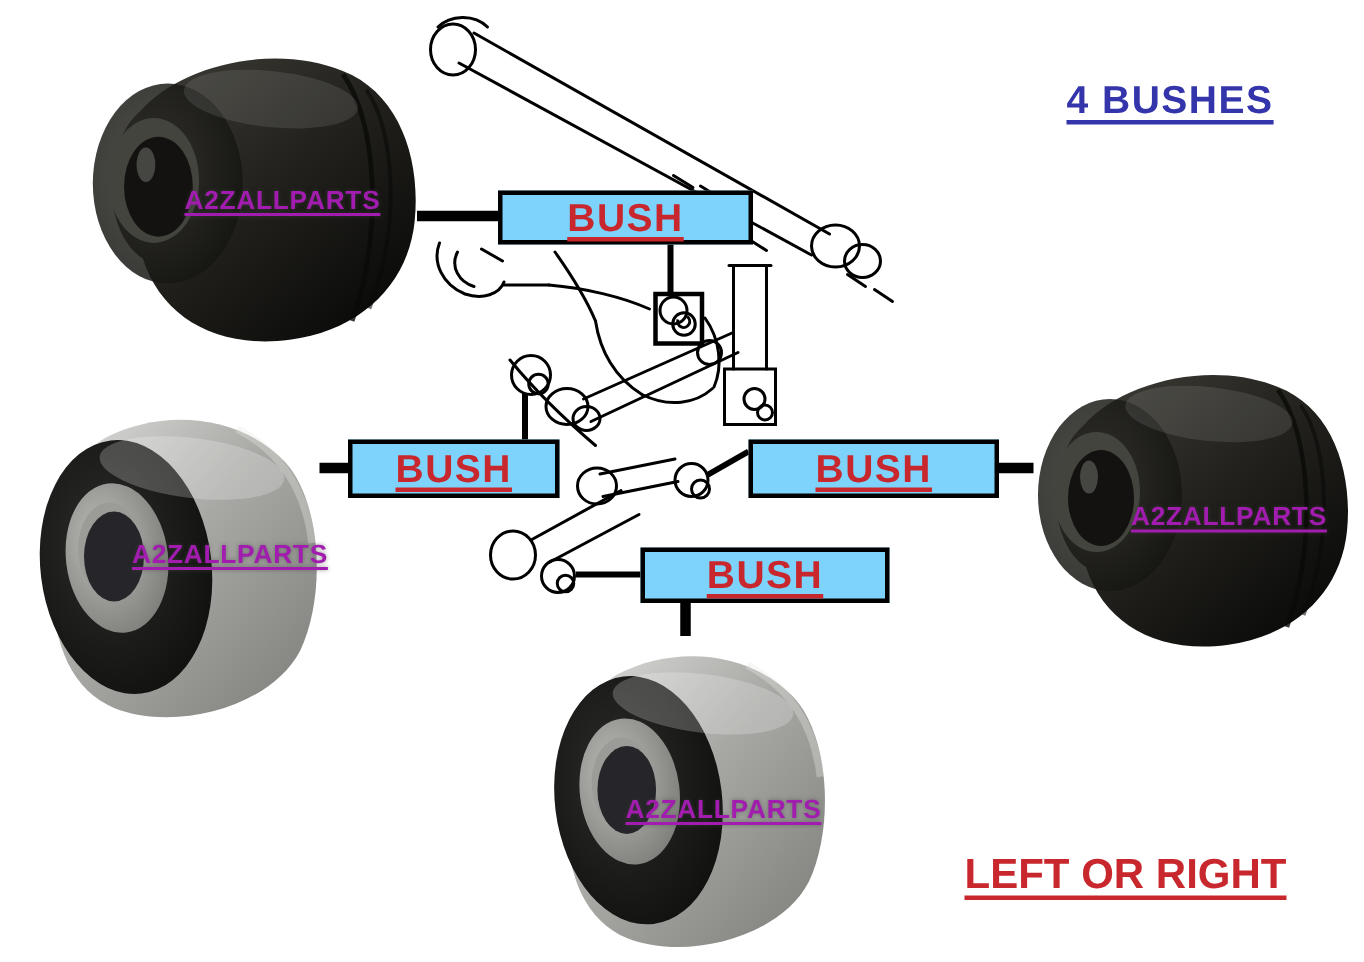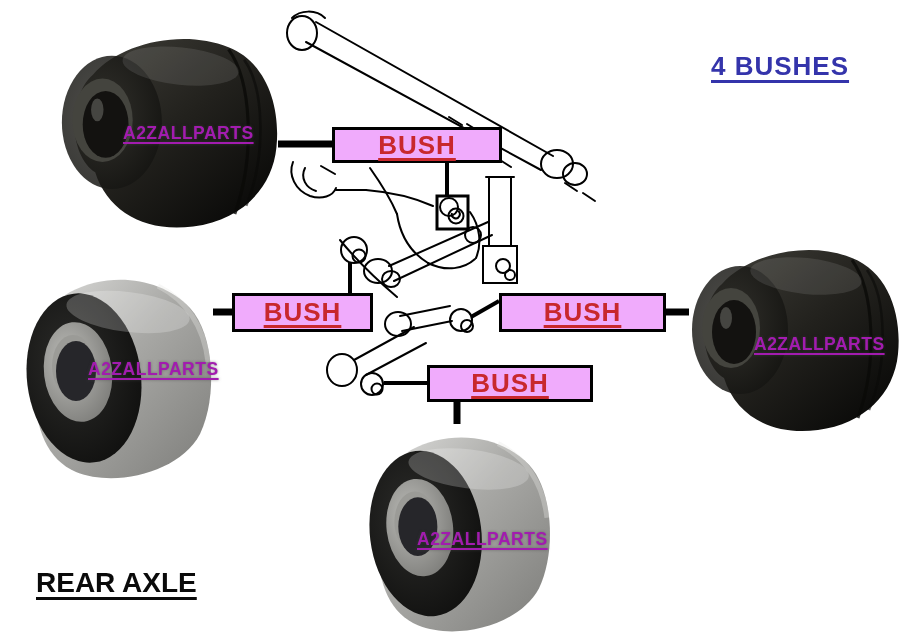--- a/index.html
+++ b/index.html
@@ -3,21 +3,21 @@
 <meta charset="utf-8">
 <style>
   html,body{margin:0;padding:0;background:#ffffff;}
   .stage{
     position:relative;width:909px;height:641px;background:#ffffff;overflow:hidden;
     font-family:"Liberation Sans", sans-serif;
   }
   .photo{position:absolute;}
   .overlay{position:absolute;left:0;top:0;width:909px;height:641px;pointer-events:none;}
   .callout{
-    position:absolute;box-sizing:border-box;background:#f0abfc;border:3px solid #000000;
+    position:absolute;box-sizing:border-box;background:#7dd3fc;border:3px solid #000000;
     display:flex;align-items:center;justify-content:center;z-index:3;
   }
   .callout span{
     font-weight:bold;font-size:26px;letter-spacing:1px;color:#C8282D;
     text-decoration:underline;text-decoration-thickness:3px;text-underline-offset:4px;
   }
   .co-top{left:332px;top:127px;width:170px;height:36px;}
   .co-left{left:232px;top:293px;width:141px;height:39px;}
   .co-right{left:499px;top:293px;width:167px;height:39px;}
   .co-bottom{left:427px;top:365px;width:166px;height:37px;}
@@ -203,15 +203,15 @@
   <div class="callout co-bottom">
     <span>BUSH</span>
   </div>
 
   <span class="wm wm1">A2ZALLPARTS</span>
   <span class="wm wm2">A2ZALLPARTS</span>
   <span class="wm wm3">A2ZALLPARTS</span>
   <span class="wm wm4">A2ZALLPARTS</span>
 
   <div class="headline t-blue">4 BUSHES</div>
-  <div class="headline t-black">REAR AXLE</div>
+  <div class="headline t-red">LEFT OR RIGHT</div>
 
 </div>
 
 </body></html>

